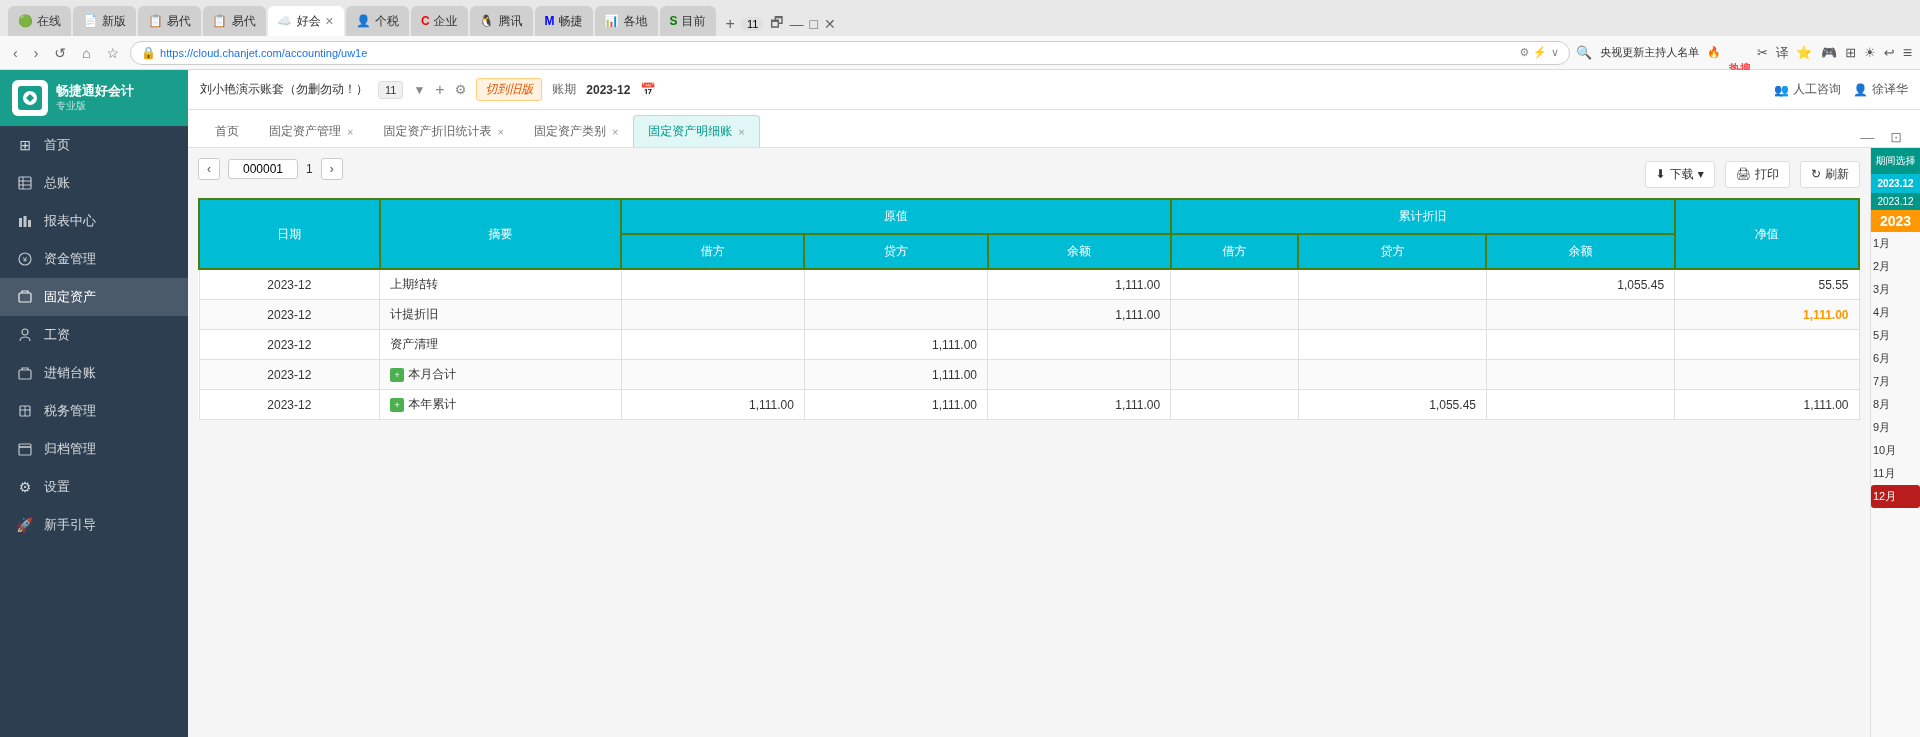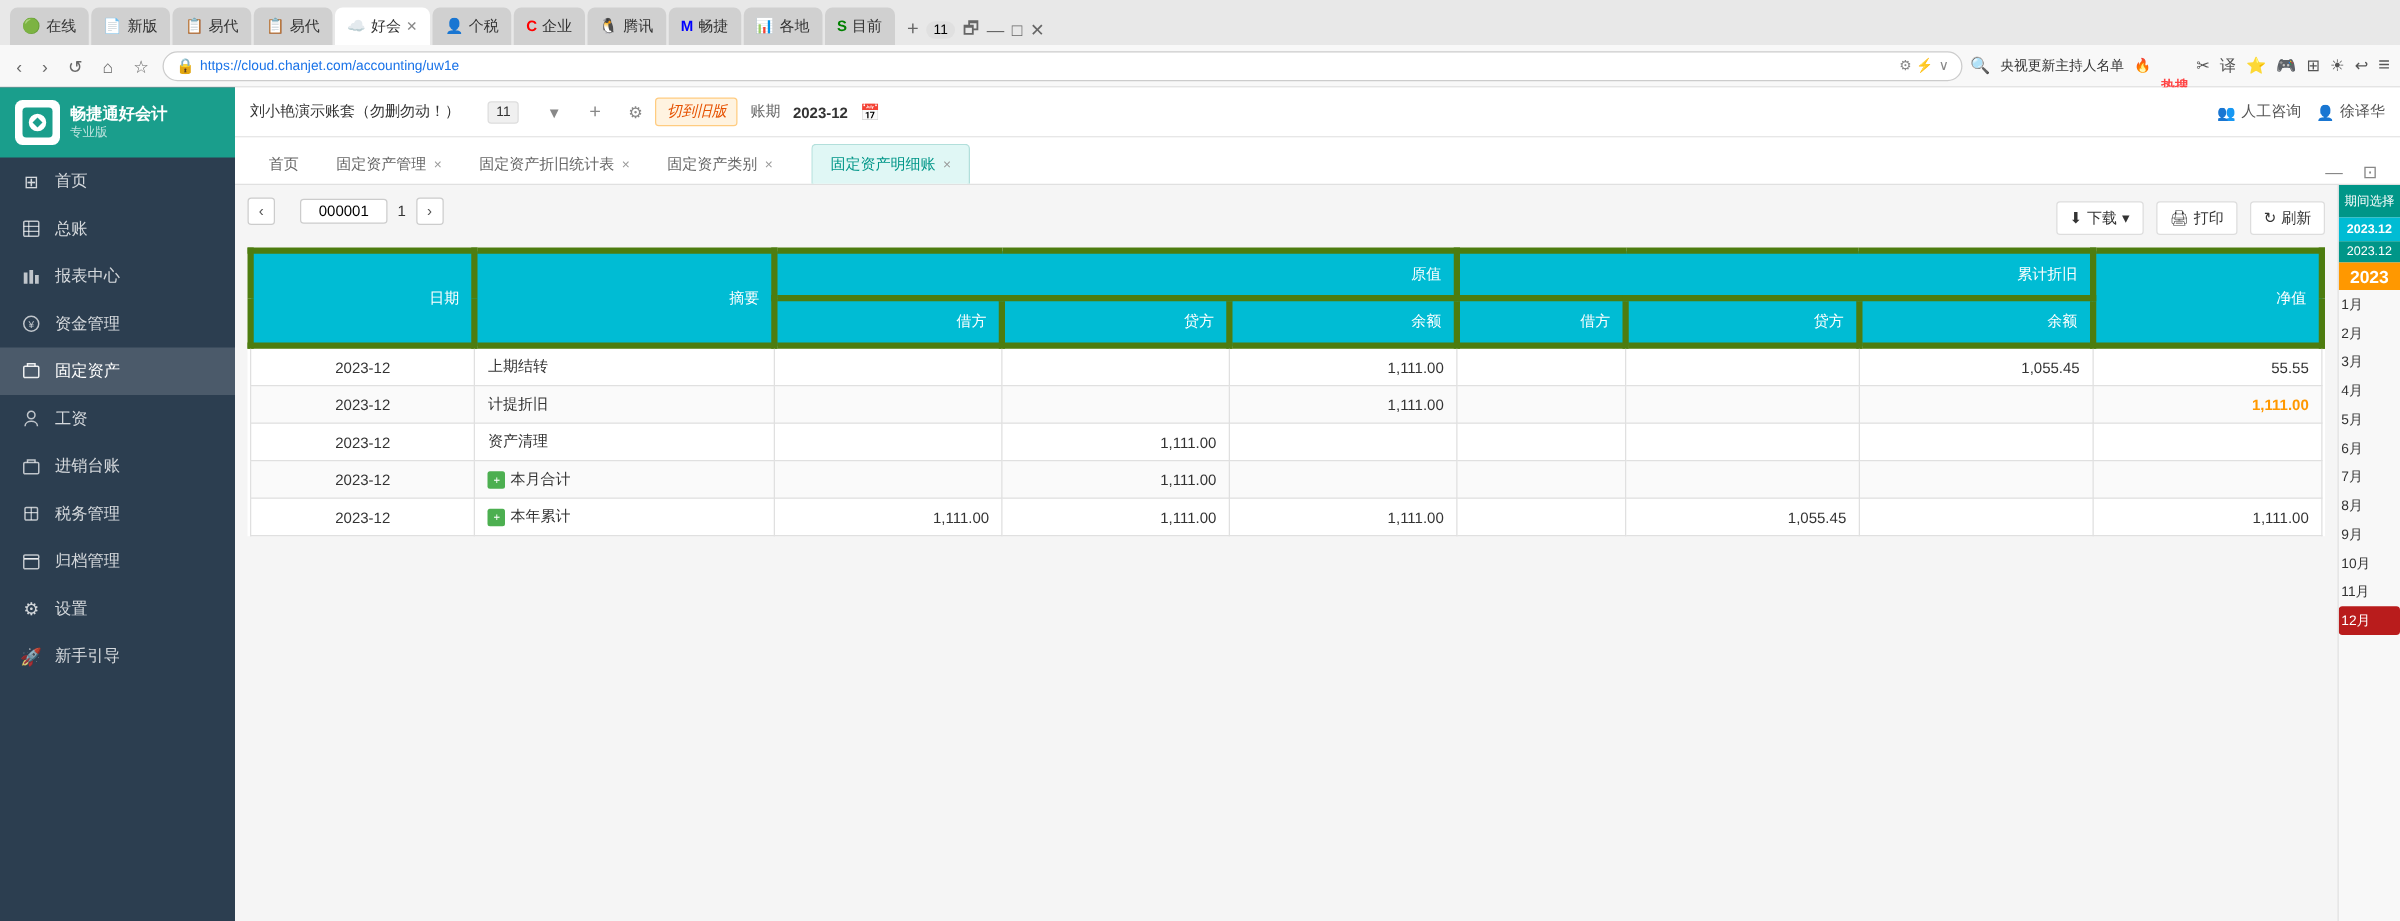--- a/index.html
+++ b/index.html
@@ -27,49 +27,49 @@
     .sidebar-nav { flex: 1; overflow-y: auto; }
     .sidebar-item { display: flex; align-items: center; gap: 10px; padding: 10px 16px; cursor: pointer; color: rgba(255,255,255,0.8); font-size: 13px; }
     .sidebar-item.active { background: rgba(255,255,255,0.15); color: #fff; }
     .sidebar-item-icon { width: 18px; height: 18px; display: flex; align-items: center; justify-content: center; font-size: 14px; flex-shrink: 0; }
 
     
     .main-content { flex: 1; display: flex; flex-direction: column; background: #f5f5f5; overflow: hidden; }
 
     
     .top-bar { height: 40px; background: #fff; border-bottom: 1px solid #e0e0e0; display: flex; align-items: center; padding: 0 12px; gap: 10px; }
-    .account-info { display: flex; align-items: center; gap: 22px; font-size: 12px; color: #333; }
+    .account-info { display: flex; align-items: center; gap: 10px; font-size: 12px; color: #333; }
     .account-tag { background: #f0f0f0; border: 1px solid #ddd; border-radius: 3px; padding: 2px 6px; font-size: 11px; }
     .period-tag { background: #fff3e0; border: 1px solid #ffcc80; border-radius: 3px; padding: 2px 6px; font-size: 11px; color: #e65100; cursor: pointer; }
     .top-bar-right { margin-left: auto; display: flex; align-items: center; gap: 12px; font-size: 12px; color: #555; }
     .top-bar-btn { display: flex; align-items: center; gap: 4px; cursor: pointer; color: #555; }
 
     
     .tab-nav { height: 38px; background: #fff; border-bottom: 1px solid #e0e0e0; display: flex; align-items: flex-end; padding: 0 12px; gap: 0; }
     .page-tab { height: 32px; padding: 0 14px; display: flex; align-items: center; gap: 6px; font-size: 12px; color: #666; cursor: pointer; border-radius: 4px 4px 0 0; border: 1px solid transparent; border-bottom: none; }
-    .page-tab.active { background: #e0f7f5; color: #009688; border-color: #b2dfdb; margin-left: 16px; }
+    .page-tab.active { background: #e0f7f5; color: #009688; border-color: #b2dfdb; }
     .page-tab .close-btn { color: #999; font-size: 11px; cursor: pointer; }
 
     
     .content-area { flex: 1; display: flex; overflow: hidden; }
     .ledger-main { flex: 1; overflow: auto; padding: 10px; }
 
     
     .account-nav { display: flex; align-items: center; gap: 8px; margin-bottom: 10px; }
     .account-nav-btn { width: 22px; height: 22px; border: 1px solid #ccc; border-radius: 3px; display: flex; align-items: center; justify-content: center; cursor: pointer; background: #fff; color: #555; font-size: 12px; }
     .account-nav-input { border: 1px solid #ccc; border-radius: 3px; padding: 2px 6px; font-size: 12px; width: 70px; text-align: center; }
 
     
     .ledger-toolbar { display: flex; align-items: center; justify-content: space-between; margin-bottom: 8px; }
     .toolbar-right { display: flex; align-items: center; gap: 10px; margin-left: auto; }
     .toolbar-btn { display: flex; align-items: center; gap: 4px; padding: 4px 10px; border: 1px solid #ddd; border-radius: 3px; background: #fff; cursor: pointer; font-size: 12px; color: #333; }
 
     
     .ledger-table { width: 100%; border-collapse: collapse; background: #fff; }
-    .ledger-table th { background: #00bcd4; color: #fff; padding: 8px 10px; text-align: right; font-size: 12px; font-weight: normal; border: 5px solid #4d7c0f; }
+    .ledger-table th { background: #00bcd4; color: #fff; padding: 8px 10px; text-align: center; font-size: 12px; font-weight: normal; border: 2px solid #4d7c0f; }
     .ledger-table td { padding: 6px 10px; text-align: right; font-size: 12px; border: 1px solid #e0e0e0; color: #333; }
     .ledger-table td.text-left { text-align: left; }
     .ledger-table td.text-center { text-align: center; }
     .ledger-table tr:nth-child(even) { background: #fafafa; }
 
     .row-icon { width: 14px; height: 14px; background: #4caf50; color: #fff; font-size: 9px; display: inline-flex; align-items: center; justify-content: center; border-radius: 2px; margin-right: 4px; }
 
     
     .period-panel { width: 50px; background: #f8f8f8; border-left: 1px solid #e0e0e0; display: flex; flex-direction: column; overflow-y: auto; }
     .period-month { padding: 4px 2px; text-align: left; font-size: 11px; cursor: pointer; color: #333; }
@@ -328,21 +328,21 @@
         <span style="cursor:pointer;color:#888;font-size:14px;padding:2px 6px;">⊡</span>
       </div>
     </div>
 
     <div class="content-area">
       <div class="ledger-main">
 
         <div class="ledger-toolbar">
           <div class="account-nav">
             <button class="account-nav-btn">‹</button>
-            <input class="account-nav-input" value="000001" readonly="" style="display: inline-block; margin-left: 12px;">
+            <input class="account-nav-input" value="000001" readonly="" style="display: inline-block;">
             <span style="font-size:12px;color:#333;">1</span>
             <button class="account-nav-btn">›</button>
           </div>
           <div class="toolbar-right">
             <button class="toolbar-btn">
               <span>⬇</span>
               <span>下载</span>
               <span>▾</span>
             </button>
             <button class="toolbar-btn">

